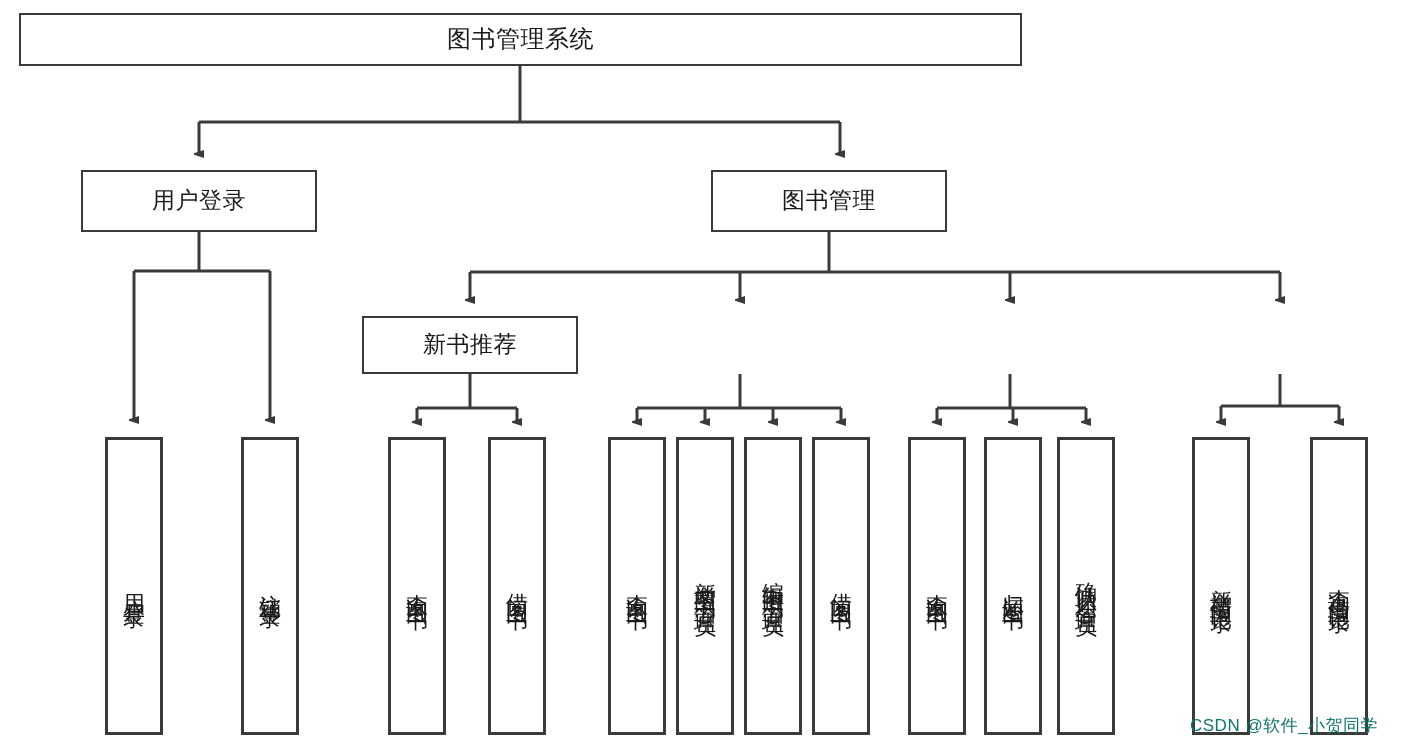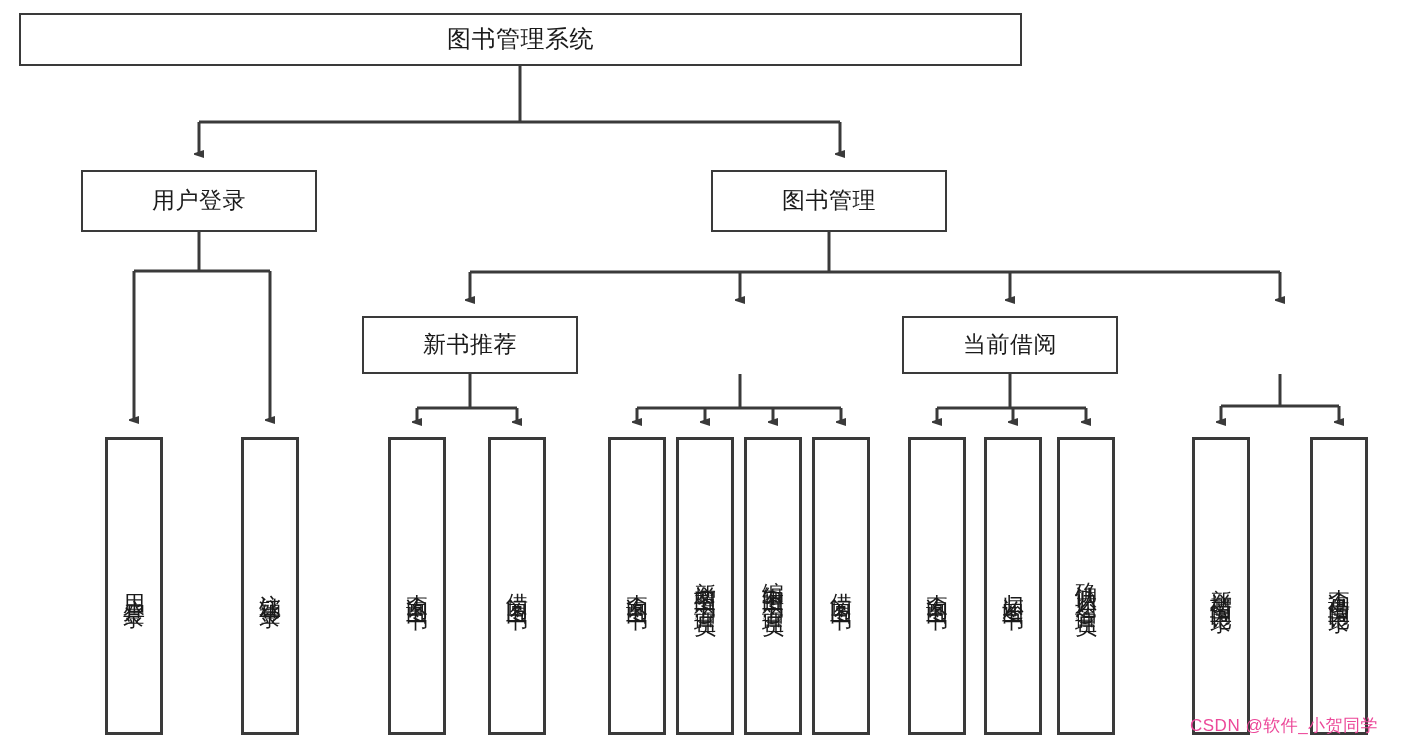--- a/index.html
+++ b/index.html
@@ -63,21 +63,21 @@
     font-size: 22px;
     letter-spacing: 5px;
     line-height: 1.0;
     text-align: center;
   }
   .watermark {
     position: absolute;
     left: 1190px;
     top: 714px;
     font-size: 17px;
-    color: #ec4899;
+    color: #0f766e;
     letter-spacing: 0.5px;
     white-space: nowrap;
     font-family: "Liberation Sans", "DejaVu Sans", sans-serif;
   }
 </style>
 </head>
 <body>
 
 <div id="diagram-root">
 
@@ -141,23 +141,20 @@
   <div class="node horiz" style="left:81px; top:170px; width:236px; height:62px;">
     <span class="node-label">用户登录</span>
   </div>
   <div class="node horiz" style="left:711px; top:170px; width:236px; height:62px;">
     <span class="node-label">图书管理</span>
   </div>
 
   <div class="node horiz" style="left:362px; top:316px; width:216px; height:58px;">
     <span class="node-label">新书推荐</span>
   </div>
-  <div class="node horiz" style="left:902px; top:316px; width:216px; height:58px;">
-    <span class="node-label">当前借阅</span>
-  </div>
 
   <div class="node leaf" style="left:105px; top:437px; width:58px; height:298px;">
     <span class="node-label">用户登录</span>
   </div>
   <div class="node leaf" style="left:241px; top:437px; width:58px; height:298px;">
     <span class="node-label">注销登录</span>
   </div>
   <div class="node leaf" style="left:388px; top:437px; width:58px; height:298px;">
     <span class="node-label">查询图书</span>
   </div>

